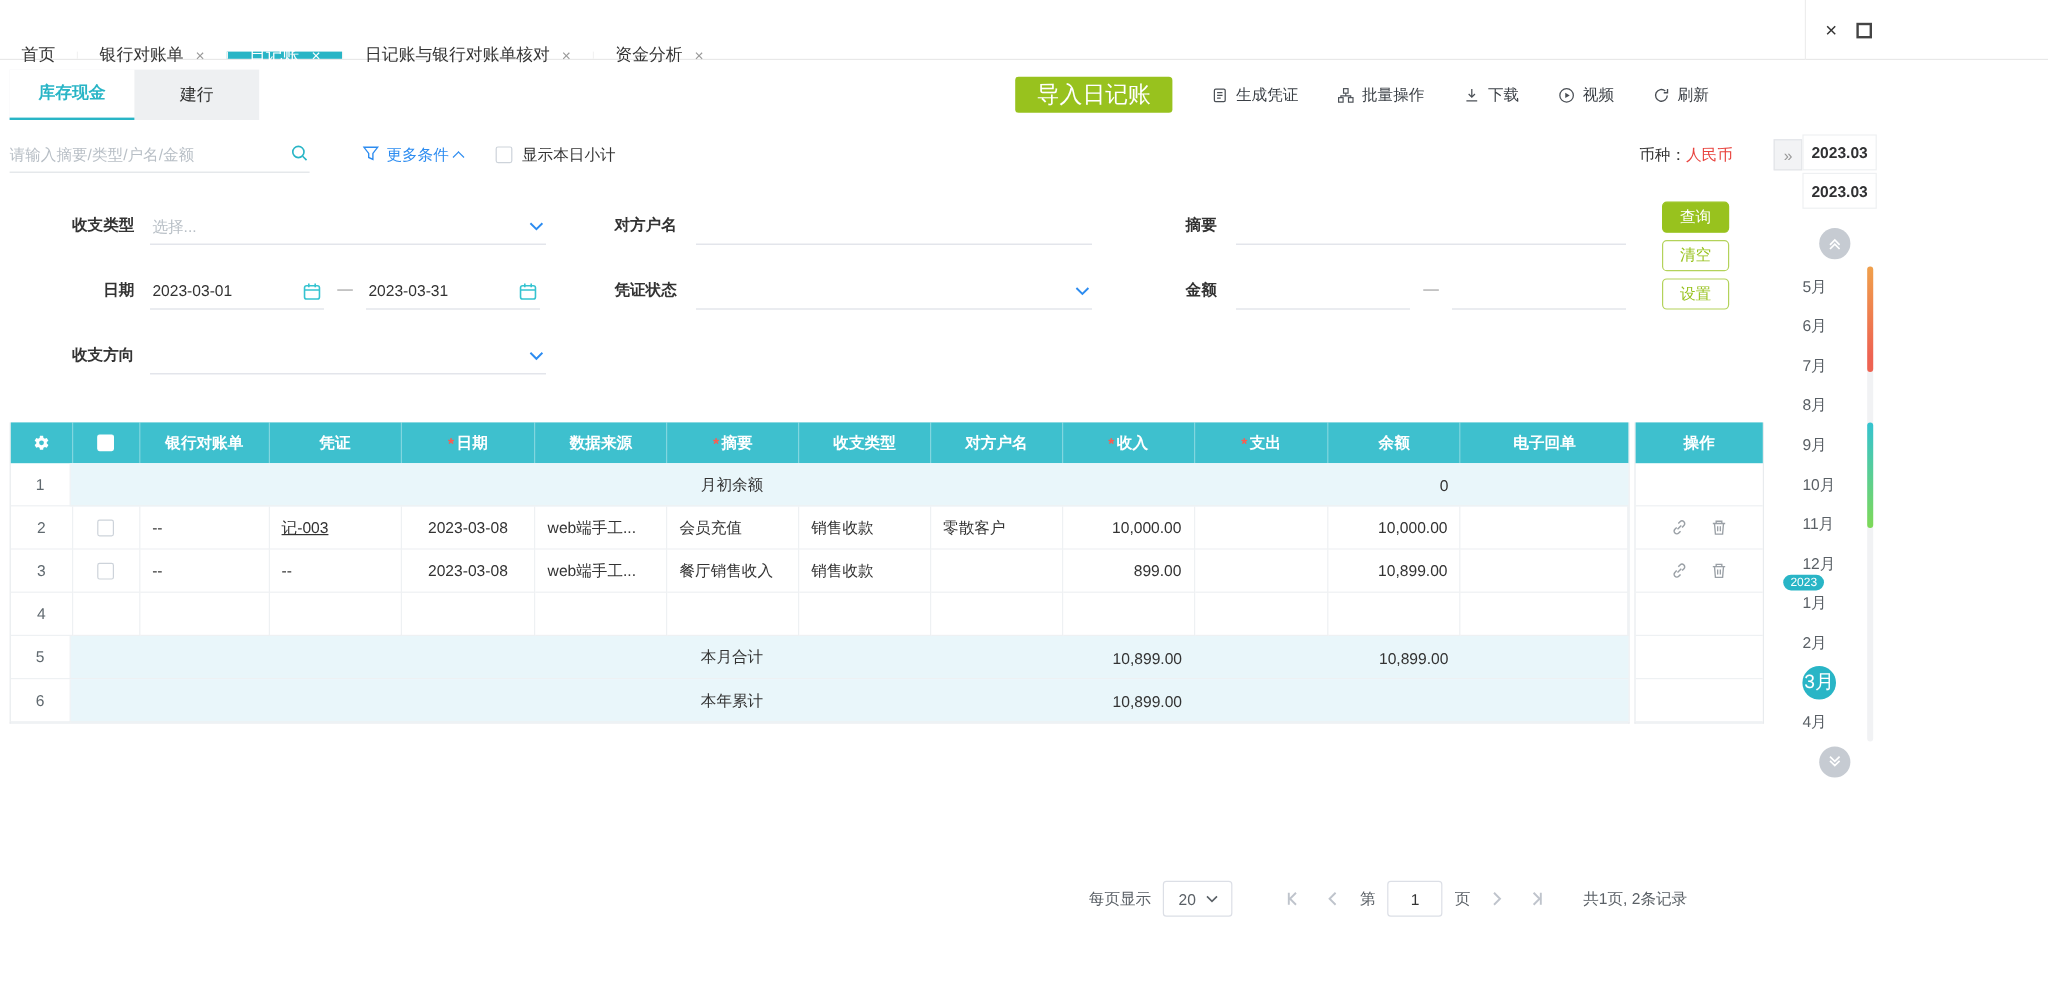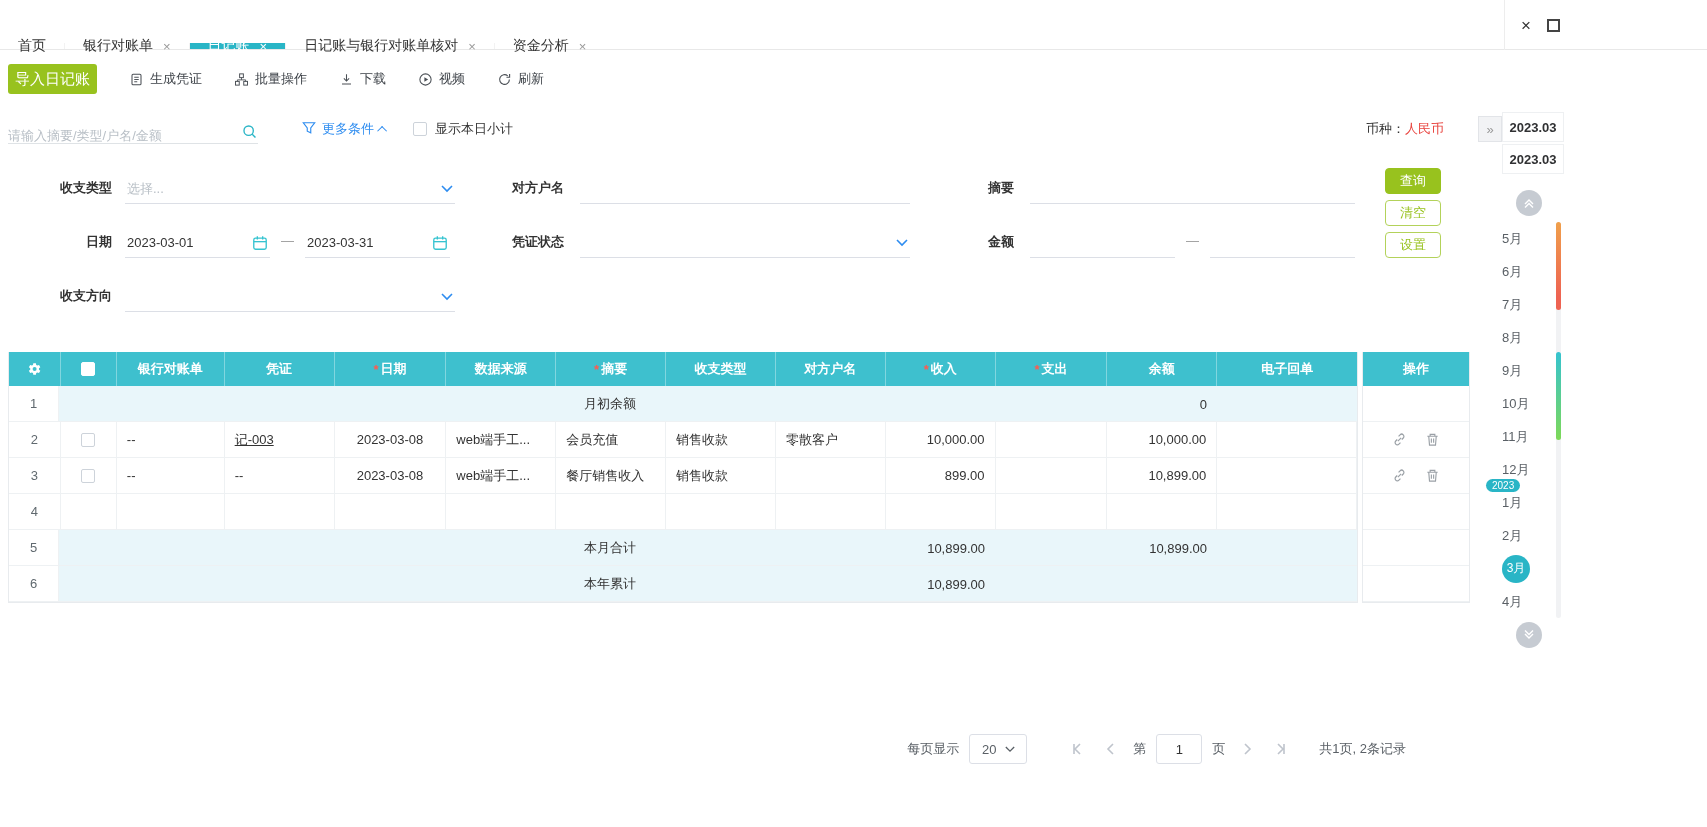--- a/index.html
+++ b/index.html
@@ -17,27 +17,27 @@
   .tabbar-right { position:absolute; right:147px; top:0; height:50px; display:flex; align-items:center; gap:16px; border-left:1px solid #ededed; padding-left:16px; }
   .win-close { font-size:17px; color:#333; cursor:pointer; line-height:1; }
   .win-expand { width:13px; height:13px; border:2px solid #444; display:inline-block; cursor:pointer; }
 
   
   .subrow { position:absolute; top:58px; left:8px; width:1462px; height:42px; display:flex; justify-content:space-between; align-items:center; }
   .subtabs { display:flex; height:42px; background:#eef0f2; }
   .subtab { width:104px; display:flex; align-items:center; justify-content:center; font-size:14px; color:#333; cursor:pointer; }
   .subtab.active { background:#fff; color:#29b5c6; border-bottom:2px solid #29b5c6; font-weight:bold; }
   .toolbar { display:flex; align-items:center; gap:32px; padding-right:46px; }
-  .btn-import { background:#98c21e; color:#fff; border:none; border-radius:3px; height:30px; padding:0 7px; font-size:15px; cursor:pointer; font-family:inherit; }
+  .btn-import { background:#98c21e; color:#fff; border:none; border-radius:3px; height:30px; padding:0 18px; font-size:19px; cursor:pointer; font-family:inherit; }
   .tbtn { display:flex; align-items:center; gap:6px; color:#3a3f45; font-size:13px; cursor:pointer; }
   .tbtn svg { display:block; }
 
   
   .searchrow { position:absolute; top:112px; left:8px; width:1462px; height:34px; display:flex; align-items:center; }
-  .searchbox { width:250px; height:30px; border-bottom:1px solid #dfe3e6; display:flex; align-items:flex-end;gap:43px; }
+  .searchbox { width:250px; height:30px; border-bottom:1px solid #dfe3e6; display:flex; align-items:center;gap:43px; }
   .searchbox input { border:none; outline:none; flex:1; font-size:13px; color:#333; background:transparent; font-family:inherit; }
   input::placeholder { color:#b8bfc6; }
   .more { display:flex; align-items:center; gap:6px; color:#2d8cf0; margin-left:44px; cursor:pointer; }
   .chev-up { width:7px; height:7px; border-left:1.5px solid #2d8cf0; border-top:1.5px solid #2d8cf0; transform:rotate(45deg) translateY(2px); display:inline-block; }
   .daily { display:flex; align-items:center; gap:8px; margin-left:26px; cursor:pointer; }
   .cbx { display:inline-block; width:14px; height:14px; background:#fff; border:1px solid #cdd3da; border-radius:2px; }
   .currency { margin-left:auto; padding-right:26px; }
   .currency .red { color:#e8433e; cursor:pointer; }
 
   
@@ -87,21 +87,21 @@
 
   
   .tl-flag { position:absolute; left:1478px; top:116px; width:24px; height:26px; background:#f2f3f5; border:1px solid #e2e4e8; display:flex; align-items:center; justify-content:center; color:#999; cursor:pointer; }
   .tl-box1 { position:absolute; left:1502px; top:112px; width:62px; height:30px; background:#fff; border:1px solid #eef0f2; display:flex; align-items:center; justify-content:center; font-weight:bold; color:#303133; }
   .tl-box2 { position:absolute; left:1502px; top:144px; width:62px; height:30px; background:#fff; border:1px solid #eef0f2; display:flex; align-items:center; justify-content:center; font-weight:bold; color:#303133; }
   .tl-circle { position:absolute; width:26px; height:26px; border-radius:50%; background:#c6cbd2; display:flex; align-items:center; justify-content:center; cursor:pointer; }
   .tl-up { left:1516px; top:190px; }
   .tl-down { left:1516px; top:622px; }
   .tl-months { position:absolute; left:1502px; top:222px; width:56px; }
   .tl-month { width:56px; height:33px; display:flex; align-items:center; justify-content:flex-start; color:#5a6066; font-size:13px; cursor:pointer; }
-  .tl-month.active span { width:28px; height:28px; background:#29b5c6; border-radius:50%; color:#fff; display:flex; align-items:center; justify-content:center; font-size:12px; }
+  .tl-month.active span { width:28px; height:28px; background:#29b5c6; border-radius:50%; color:#fff; display:flex; align-items:center; justify-content:center; font-size:16px; }
   .tl-badge { position:absolute; left:1486px; top:479px; background:#29b5c6; color:#fff; font-size:10px; padding:1px 6px; border-radius:8px; }
   .tl-track { position:absolute; left:1556px; top:222px; width:5px; height:396px; background:#f1f2f4; border-radius:3px; }
   .tl-thumb-orange { position:absolute; left:1556px; top:222px; width:5px; height:88px; border-radius:3px; background:linear-gradient(180deg,#f0a04b,#ee6352 85%); }
   .tl-thumb-cyan { position:absolute; left:1556px; top:352px; width:5px; height:88px; border-radius:3px; background:linear-gradient(180deg,#35c3d0,#7ed957); }
 </style>
 </head>
 <body>
 
 <div class="app">
 
@@ -125,20 +125,28 @@
       <span>资金分析</span>
       <span class="close">×</span>
     </div>
     <div class="tabbar-right">
       <span class="win-close">×</span>
       <span class="win-expand"></span>
     </div>
   </div>
 
   <div class="subrow">
+    <div class="subtabs">
+      <div class="subtab active">
+        <span>库存现金</span>
+      </div>
+      <div class="subtab">
+        <span>建行</span>
+      </div>
+    </div>
     <div class="toolbar">
       <button class="btn-import">导入日记账</button>
       <div class="tbtn">
         <span>
             <svg width="15" height="15" viewBox="0 0 20 20">
               <rect x="4" y="3" width="12" height="14" rx="1.5" fill="none" stroke="#4a4f55" stroke-width="1.4"></rect>
               <path d="M7 7h6M7 10h6M7 13h4" stroke="#4a4f55" stroke-width="1.3" fill="none"></path>
             </svg>
           </span>
         <span>生成凭证</span>

